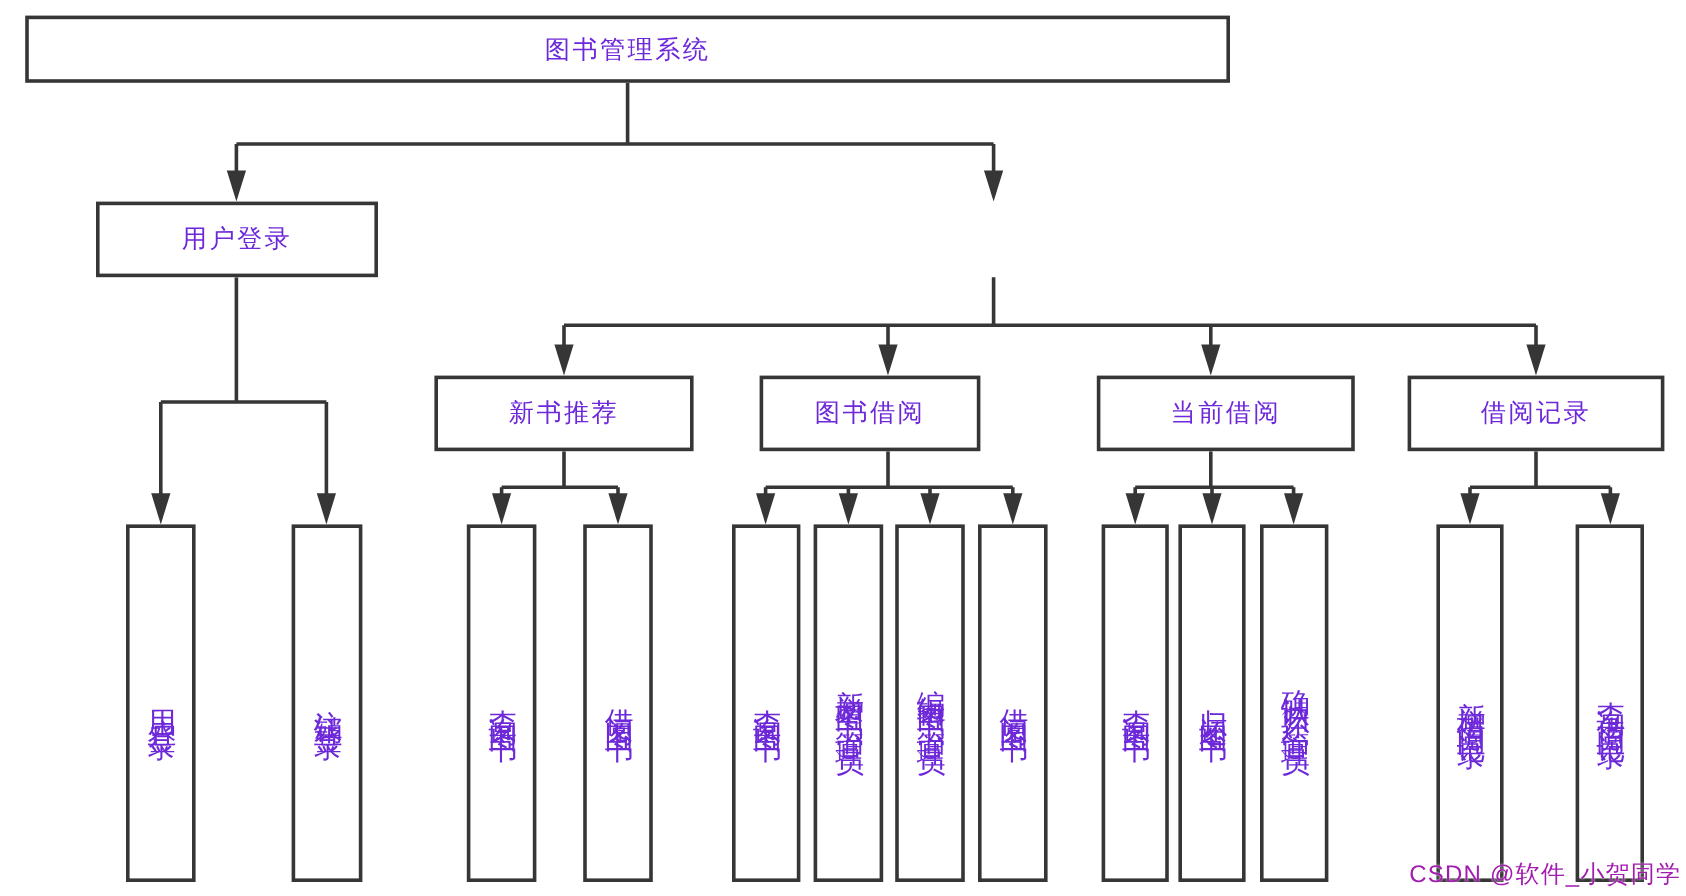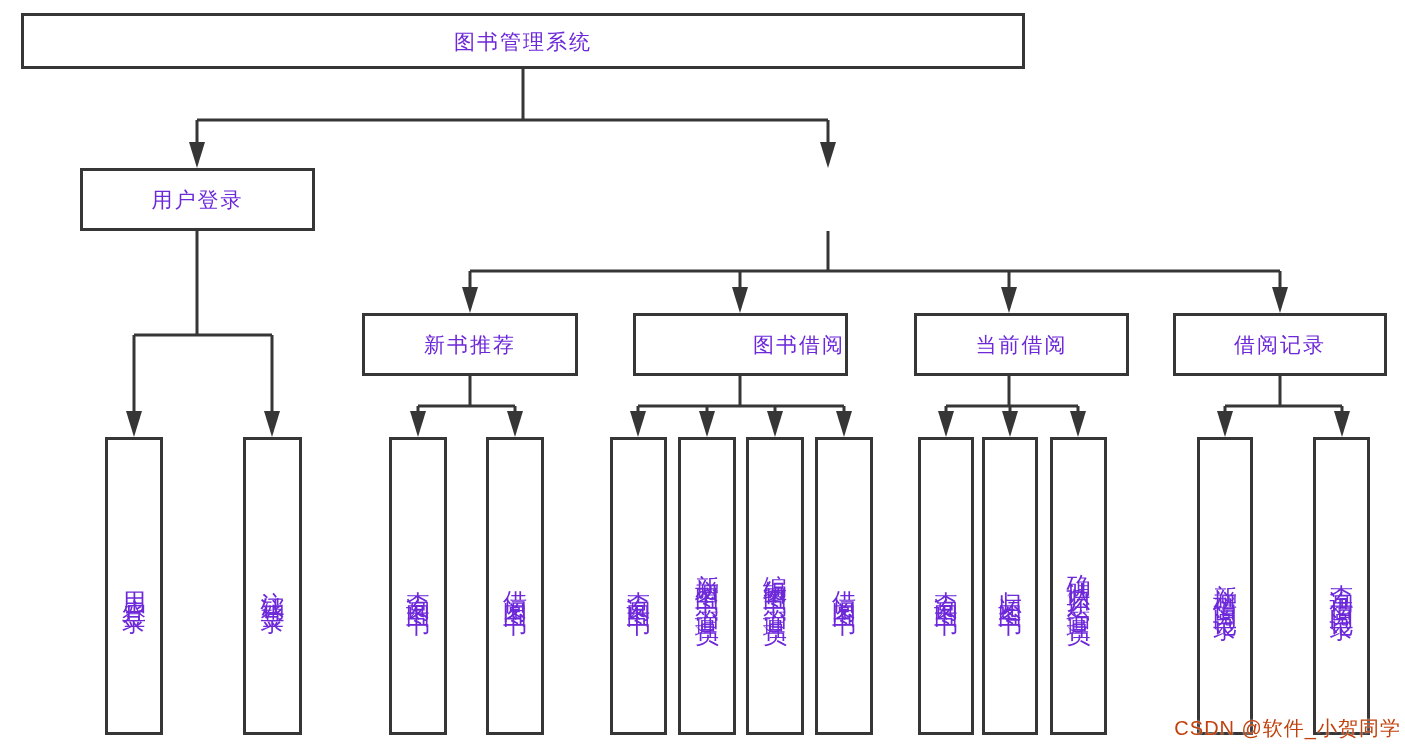--- a/index.html
+++ b/index.html
@@ -38,21 +38,21 @@
     font-size: 24px;
     letter-spacing: 7px;
     line-height: 1;
   }
   .vbox span { display: inline-block; }
   #watermark {
     position: absolute;
     right: 4px;
     bottom: 5px;
     font-size: 20px;
-    color: #c2410c;
+    color: #a21caf;
     letter-spacing: 1px;
     text-shadow: 0 0 2px #ffffff;
     white-space: nowrap;
   }
 </style>
 </head>
 <body>
 
 <div id="canvas">
 
@@ -107,21 +107,21 @@
     <span>图书管理系统</span>
   </div>
 
   <div class="node hbox" style="left:80px; top:168px; width:235px; height:63px;">
     <span>用户登录</span>
   </div>
 
   <div class="node hbox" style="left:362px; top:313px; width:216px; height:63px;">
     <span>新书推荐</span>
   </div>
-  <div class="node hbox" style="left:633px; top:313px; width:215px; height:63px;justify-content:flex-end;">
+  <div class="node hbox" style="left:633px; top:313px; width:184px; height:63px;">
     <span>图书借阅</span>
   </div>
   <div class="node hbox" style="left:902px; top:313px; width:215px; height:63px;margin-left:12px;">
     <span>当前借阅</span>
   </div>
   <div class="node hbox" style="left:1173px; top:313px; width:214px; height:63px;">
     <span>借阅记录</span>
   </div>
 
   <div class="node vbox" style="left:105px; top:437px; width:58px; height:298px;">

